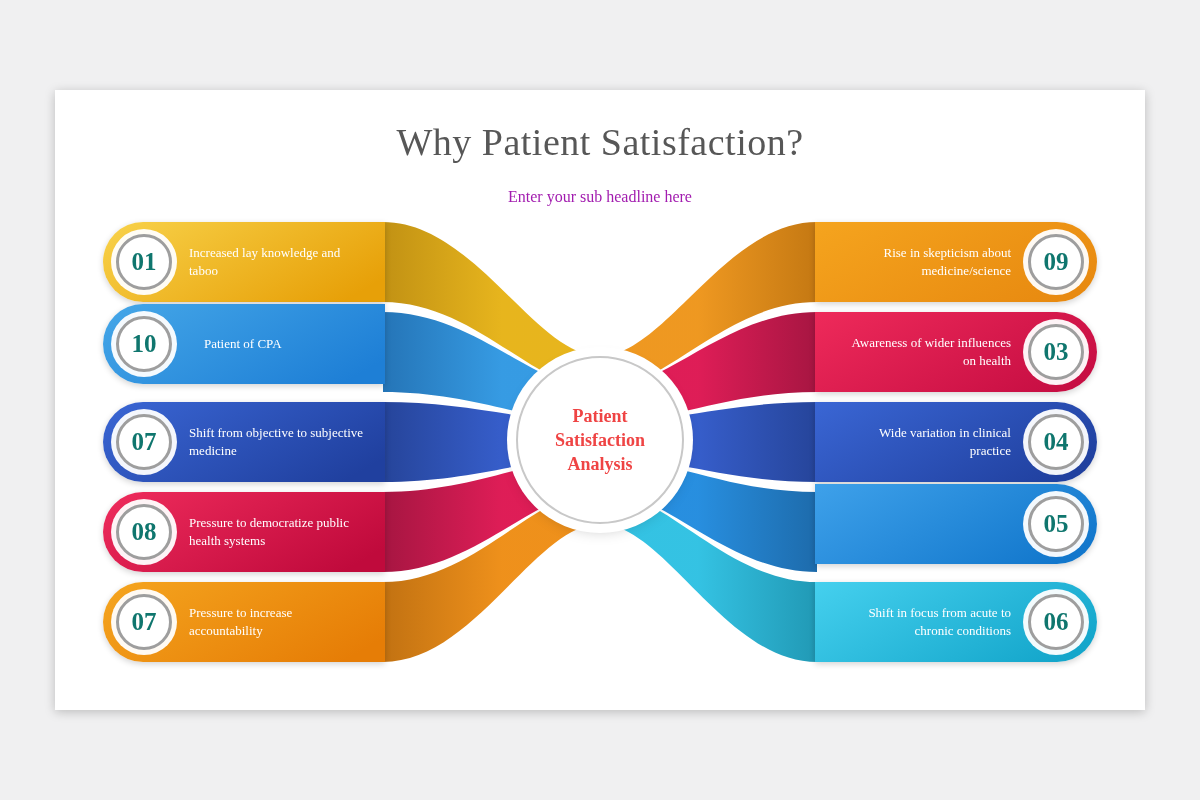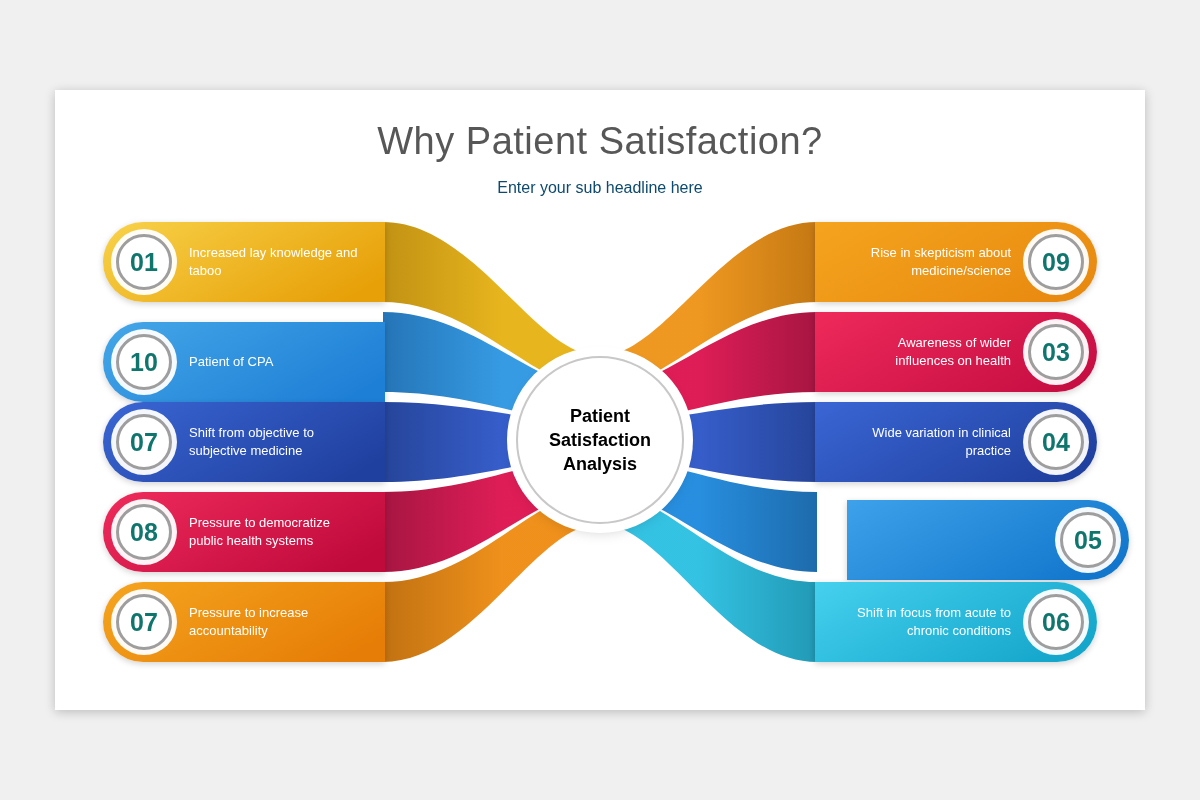--- a/index.html
+++ b/index.html
@@ -7,28 +7,29 @@
   body {
     background:#f0f0f1;
     font-family:"Liberation Sans", sans-serif;
     position:relative;
     overflow:hidden;
   }
   .slide {
     position:absolute; left:55px; top:90px; width:1090px; height:620px;
     background:#ffffff;
     box-shadow:0 2px 10px rgba(0,0,0,0.22);
+    font-family:Liberation Serif, serif;
   }
   .title {
     padding-top:30px; text-align:center;
     font-size:38px; font-weight:400; color:#575757; letter-spacing:0.5px;
   }
   .subtitle {
-    margin-top:16px; text-align:center;
-    font-size:16px; color:#0c4a6e;
+    margin-top:24px; text-align:center;
+    font-size:16px; color:#a21caf;
   }
   #ribbons { position:absolute; left:0; top:0; width:1090px; height:620px; }
   .bar {
     position:absolute; width:282px; height:80px;
     display:flex; align-items:center;
     box-shadow:0 2px 6px rgba(0,0,0,0.18);
   }
   .bar.left  { left:48px;  border-radius:40px 0 0 40px; }
   .bar.right { left:760px; border-radius:0 40px 40px 0; flex-direction:row-reverse; }
   .badge {
@@ -45,21 +46,21 @@
     padding:0 18px 0 17px;
   }
   .bar.right .label { text-align:right; padding:0 17px 0 22px; }
   .center {
     position:absolute; left:461px; top:266px; width:168px; height:168px;
     border-radius:50%; background:#ffffff; border:2px solid #c8c8c8;
     box-shadow:0 0 0 9px #ffffff, 0 5px 16px rgba(0,0,0,0.28);
     display:flex; align-items:center; justify-content:center; text-align:center;
   }
   .center .ctext {
-    font-size:18px; font-weight:bold; color:#000000;
+    font-size:18px; font-weight:bold; color:#ef4444;
     line-height:1.35; white-space:pre-line;
   }
 </style>
 </head>
 <body>
 
 <div class="slide">
 
   <h1 class="title">Why Patient Satisfaction?</h1>
   <div class="subtitle">Enter your sub headline here</div>
@@ -128,21 +129,21 @@
     <path d="M 762 492 C 670 492 610 400 545 400 L 545 434 C 610 434 670 572 762 572 Z" fill="url(#rg-right-4)" fill-opacity="0.96"></path>
     <path d="M 762 312 C 670 312 610 334 545 334 L 545 366 C 610 366 670 392 762 392 Z" fill="url(#rg-right-2)" fill-opacity="0.96"></path>
   </svg>
 
   <div class="bar left" style="top: 132px; background: linear-gradient(150deg, rgb(248, 210, 74) 0%, rgb(231, 160, 8) 90%);">
     <div class="badge">
         <span>01</span>
       </div>
     <div class="label">Increased lay knowledge and taboo</div>
   </div>
-  <div class="bar left" style="top: 232px; background: linear-gradient(150deg, rgb(69, 167, 232) 0%, rgb(30, 127, 214) 90%);">
+  <div class="bar left" style="top: 214px; background: linear-gradient(150deg, rgb(69, 167, 232) 0%, rgb(30, 127, 214) 90%); gap: 15px;">
     <div class="badge">
         <span>10</span>
       </div>
     <div class="label">Patient of CPA</div>
   </div>
   <div class="bar left" style="top: 312px; background: linear-gradient(150deg, rgb(58, 102, 212) 0%, rgb(32, 64, 159) 90%);">
     <div class="badge">
         <span>07</span>
       </div>
     <div class="label">Shift from objective to subjective medicine</div>
@@ -171,21 +172,21 @@
         <span>03</span>
       </div>
     <div class="label">Awareness of wider influences on health</div>
   </div>
   <div class="bar right" style="top: 312px; background: linear-gradient(150deg, rgb(58, 102, 212) 0%, rgb(32, 64, 159) 90%);">
     <div class="badge">
         <span>04</span>
       </div>
     <div class="label">Wide variation in clinical practice</div>
   </div>
-  <div class="bar right" style="top: 410px; background: linear-gradient(150deg, rgb(62, 161, 234) 0%, rgb(18, 119, 204) 90%); margin-left: 32px;">
+  <div class="bar right" style="top: 394px; background: linear-gradient(150deg, rgb(62, 161, 234) 0%, rgb(18, 119, 204) 90%);">
     <div class="badge">
         <span>05</span>
       </div>
   </div>
   <div class="bar right" style="top: 492px; background: linear-gradient(150deg, rgb(69, 208, 238) 0%, rgb(20, 166, 203) 90%);">
     <div class="badge">
         <span>06</span>
       </div>
     <div class="label">Shift in focus from acute to chronic conditions</div>
   </div>

